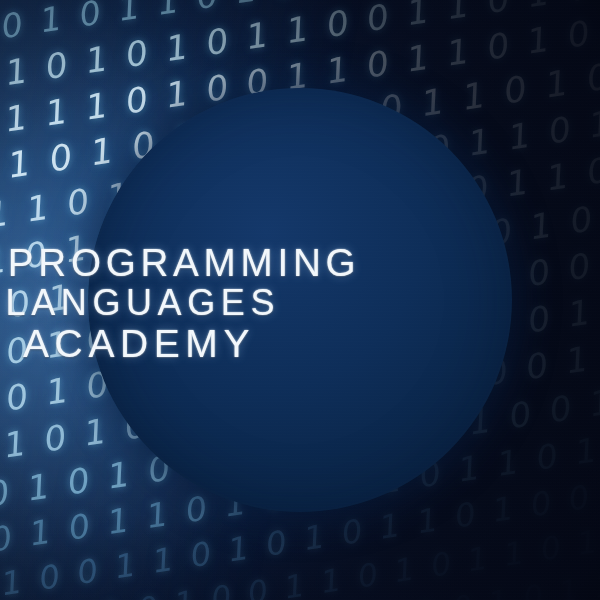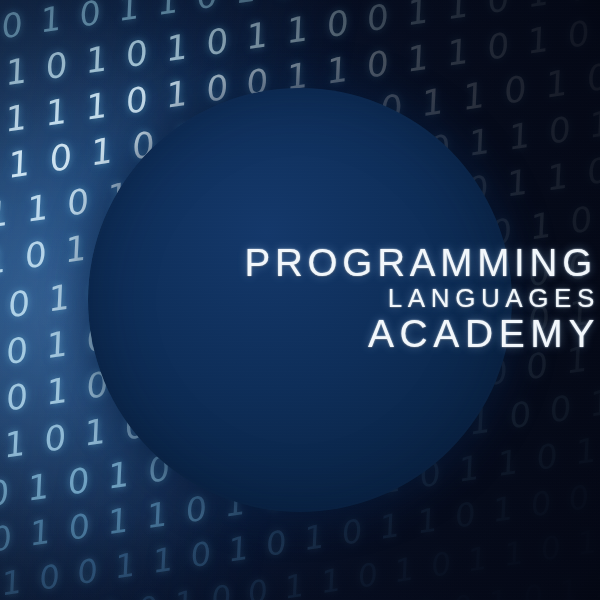--- a/index.html
+++ b/index.html
@@ -113,21 +113,21 @@
     filter: blur(6px);
     pointer-events: none;
   }
 
   
   .title-block {
     position: absolute;
     left: 0;
     top: 243px;
     width: 600px;
-    text-align: right;
+    text-align: left;
     user-select: none;
   }
   .title-line {
     display: block;
     font-family: "Liberation Sans", sans-serif;
     font-weight: 300;
     color: #f2f7fb;
     text-transform: uppercase;
     line-height: 1.0;
     text-shadow:
@@ -137,21 +137,21 @@
     -webkit-text-stroke: 0.01px rgba(242,247,251,0.4);
   }
   .title-line.l1 {
     font-size: 39px;
     letter-spacing: 4.8px;
     padding-left: 4.8px;
     margin-bottom: 3px;
     transform: scaleX(0.99);
   }
   .title-line.l2 {
-    font-size: 26px;
+    font-size: 36px;
     letter-spacing: 5.6px;
     padding-left: 5.6px;
     margin-bottom: 3px;
   }
   .title-line.l3 {
     font-size: 39px;
     letter-spacing: 5.6px;
     padding-left: 23px;
   }
 

